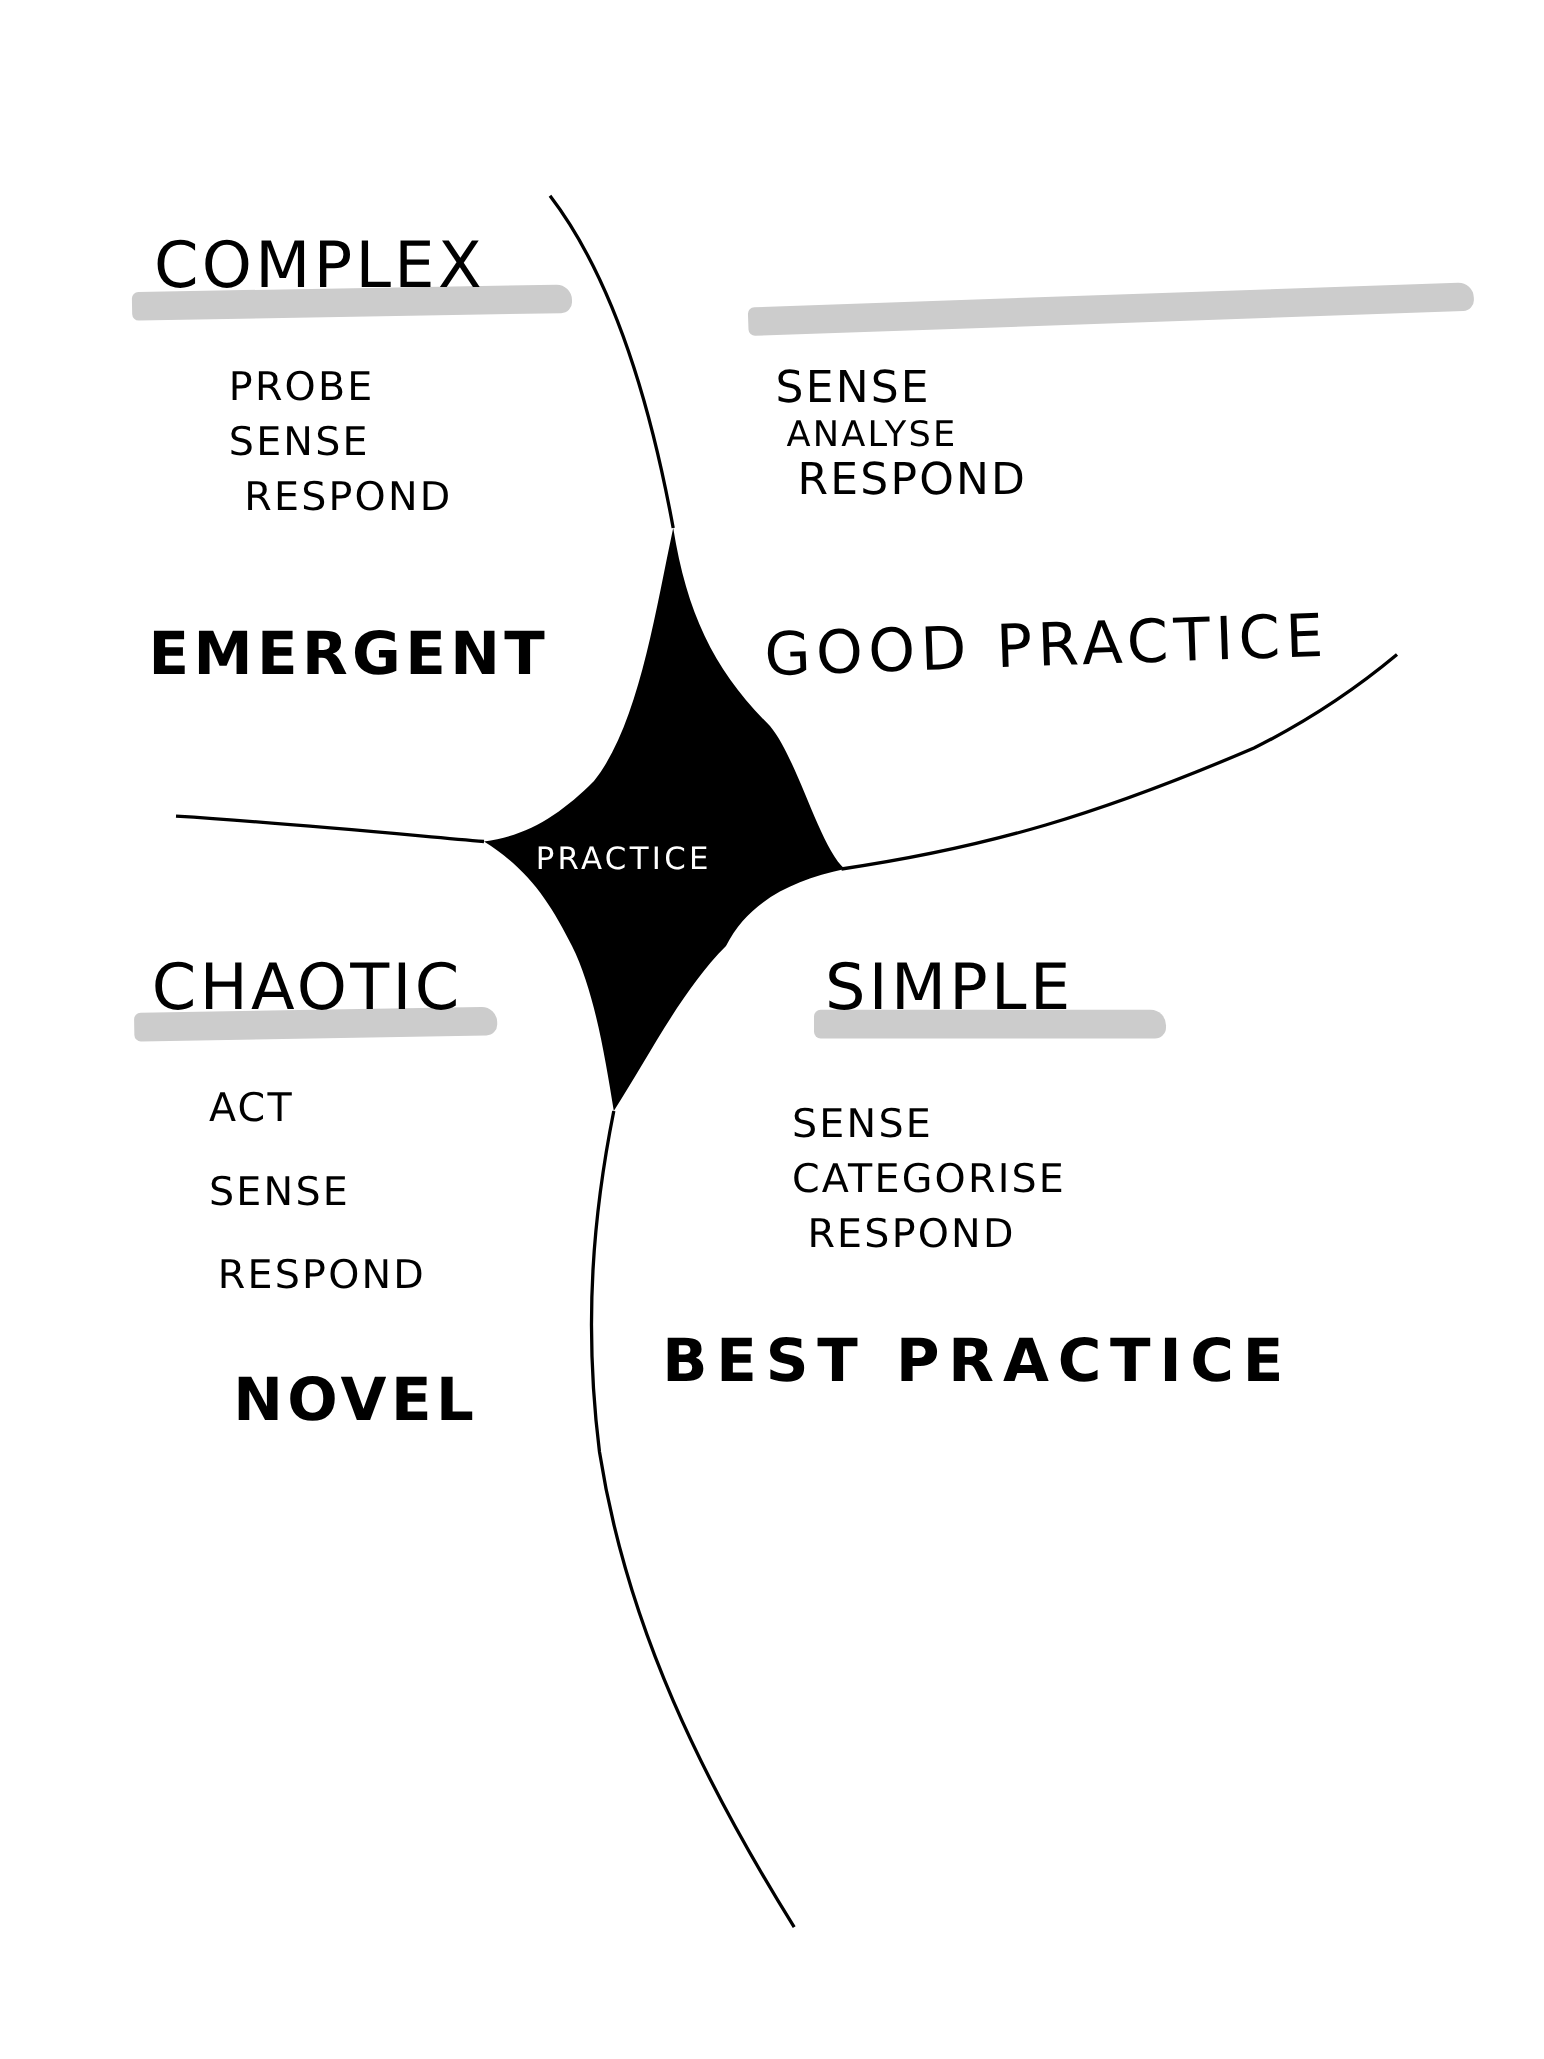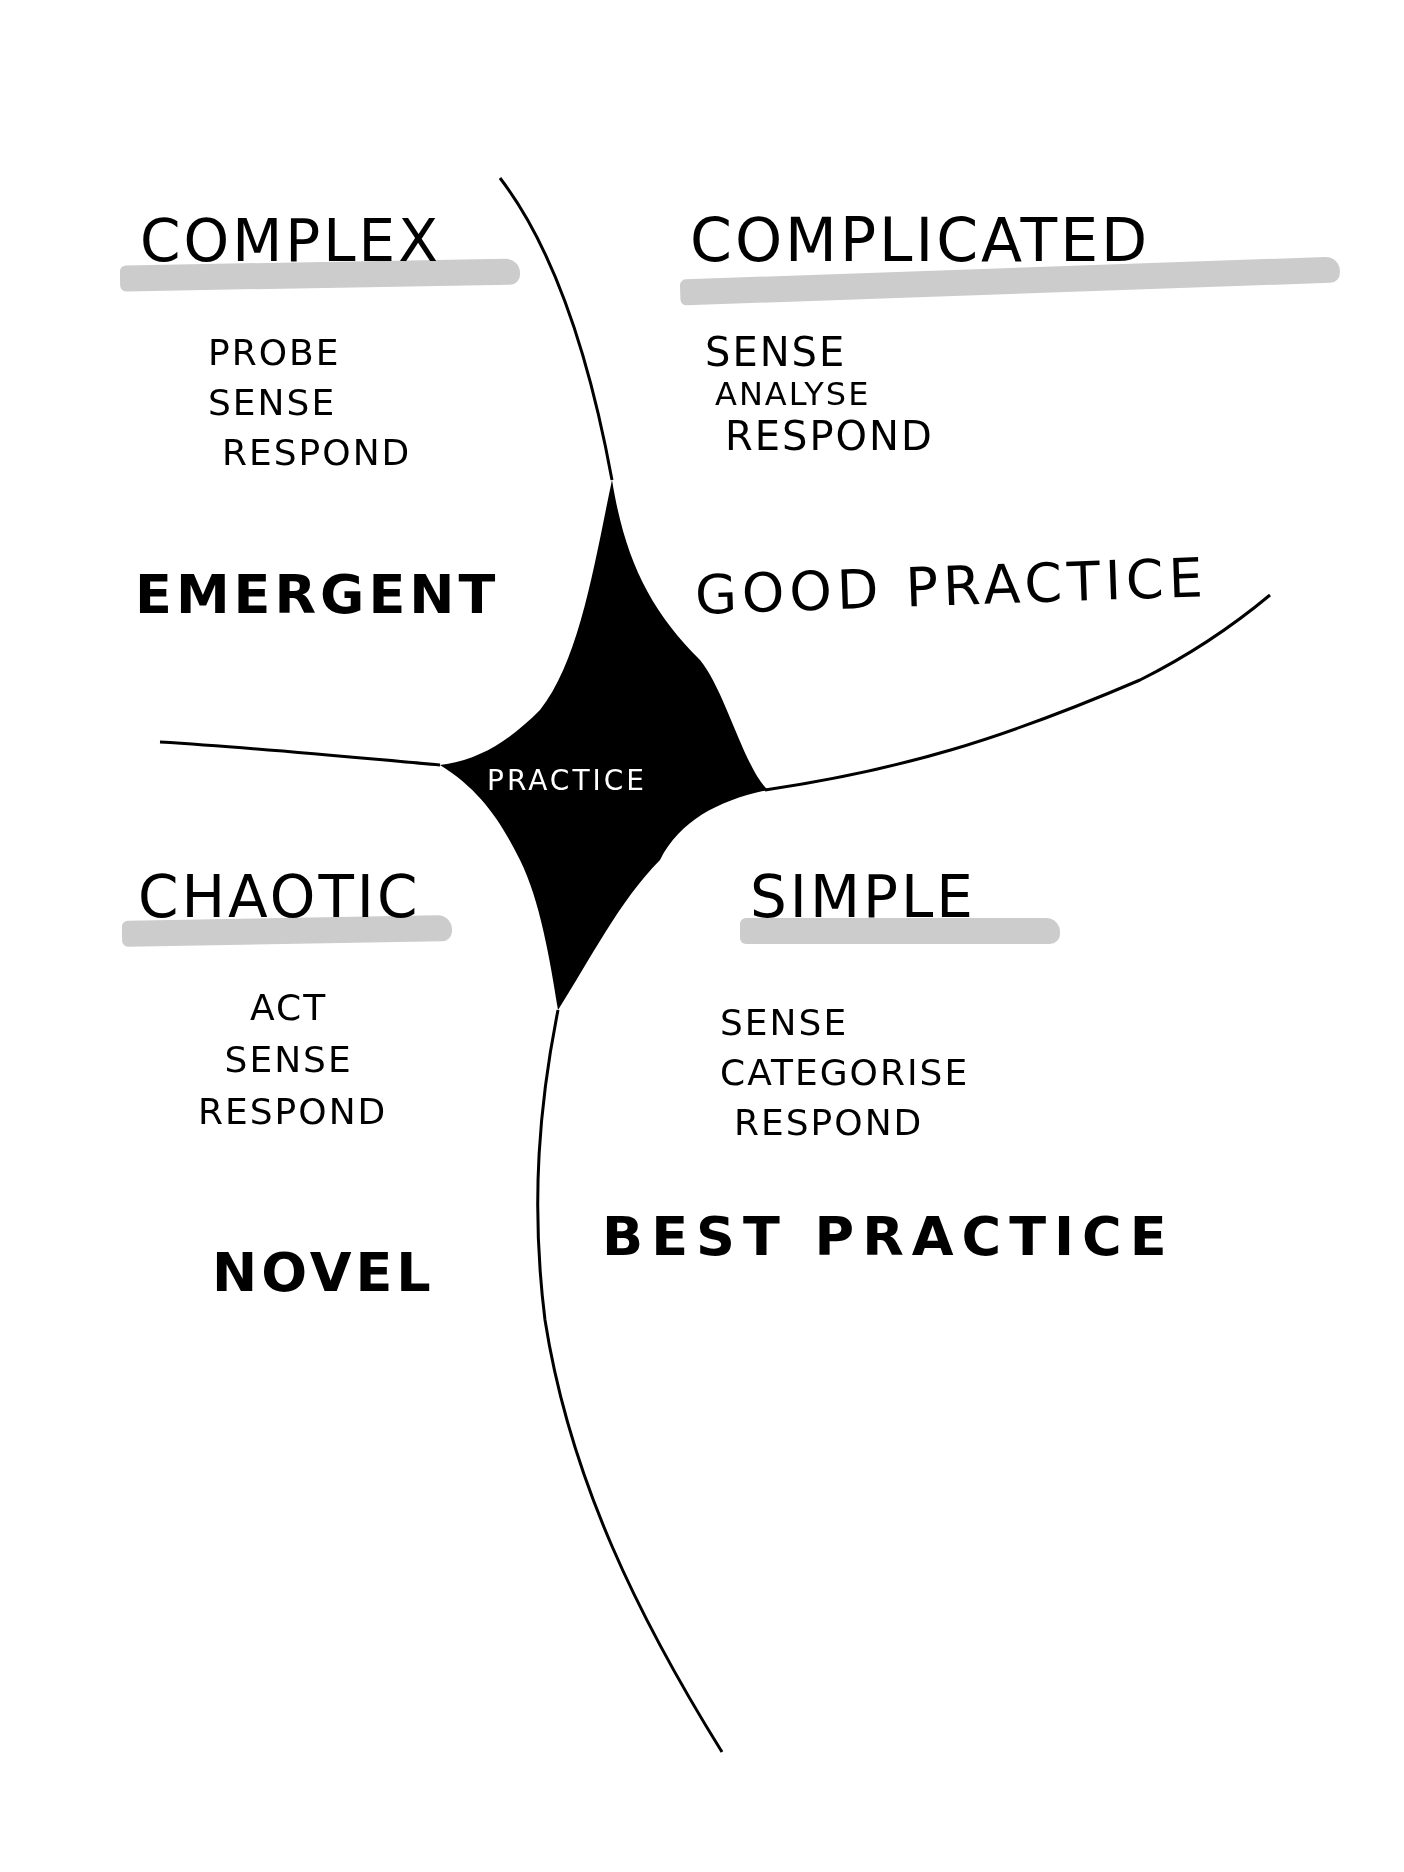--- a/index.html
+++ b/index.html
@@ -57,31 +57,30 @@
   <div class="highlight" style="left:120px;top:262px;width:400px;transform:rotate(-1deg);"></div>
   <div class="lbl title" style="left:140px;top:212px;">COMPLEX</div>
   <div class="steps" style="left:208px;top:335px;">
     <div class="lbl step" style="position:static">PROBE</div>
     <div class="lbl step" style="position:static">SENSE</div>
     <div class="lbl step" style="position:static;padding-left:14px">RESPOND</div>
   </div>
   <div class="lbl practice" style="left:135px;top:568px;">EMERGENT</div>
 
   <div class="highlight" style="left:680px;top:268px;width:660px;transform:rotate(-2deg);"></div>
-  <div class="lbl title" style="left:690px;top:210px;font-size:60px;">COMPLICATED</div>
   <div class="steps" style="left:705px;top:332px;gap:6px;">
     <div class="lbl step" style="position:static;font-size:40px">SENSE</div>
     <div class="lbl step" style="position:static;font-size:32px;padding-left:10px">ANALYSE</div>
     <div class="lbl step" style="position:static;font-size:40px;padding-left:20px">RESPOND</div>
   </div>
   <div class="lbl practice" style="left:695px;top:560px;font-weight:normal;letter-spacing:5px;transform:rotate(-2deg);">GOOD PRACTICE</div>
 
   <div class="highlight" style="left:122px;top:918px;width:330px;transform:rotate(-1deg);"></div>
   <div class="lbl title" style="left:138px;top:868px;">CHAOTIC</div>
-  <div class="steps" style="left:190px;top:990px;gap:16px;text-align:center;">
+  <div class="steps" style="left:190px;top:990px;gap:40px;">
     <div class="lbl step" style="position:static">ACT</div>
     <div class="lbl step" style="position:static">SENSE</div>
     <div class="lbl step" style="position:static;padding-left:8px">RESPOND</div>
   </div>
   <div class="lbl practice" style="left:172px;top:1246px;margin-left:40px;">NOVEL</div>
 
   <div class="highlight" style="left:740px;top:918px;width:320px;"></div>
   <div class="lbl title" style="left:750px;top:868px;">SIMPLE</div>
   <div class="steps" style="left:720px;top:1005px;gap:14px;">
     <div class="lbl step" style="position:static">SENSE</div>

